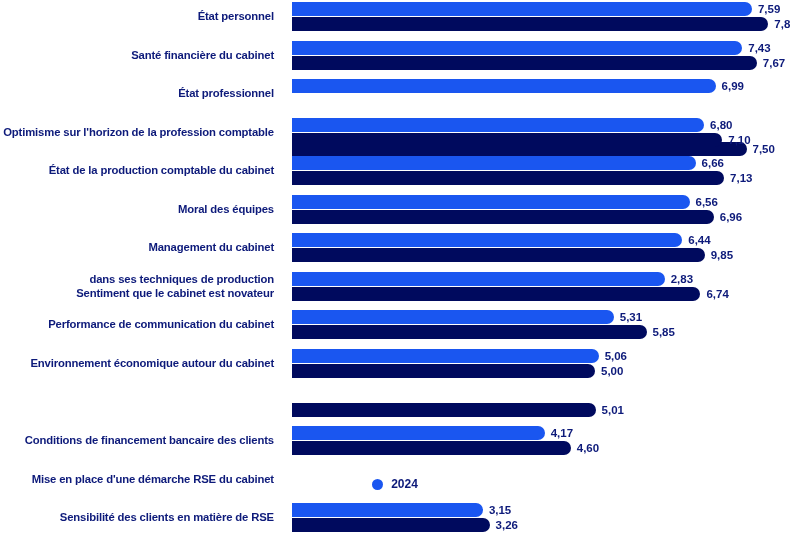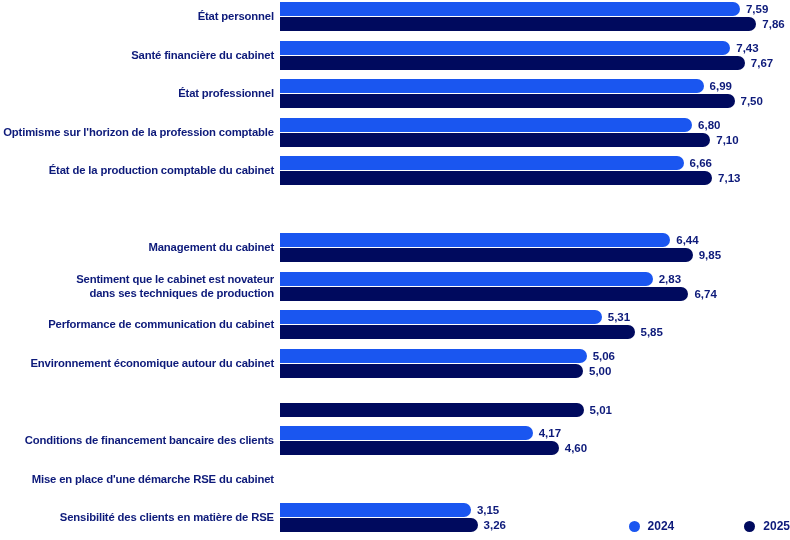--- a/index.html
+++ b/index.html
@@ -53,21 +53,21 @@
   .row-label span { display: block; }
   .bars {
     position: absolute;
     left: 276px;
     top: 0;
     height: 32px;
     width: 514px;
   }
   .bar-wrap {
     position: absolute;
-    left: 4px;
+    left: 16px;
     height: 14px;
   }
   .bar-wrap.upper { top: 2px; }
   .bar-wrap.lower { top: 17px; }
   .bar {
     height: 14px;
     border-radius: 0 7px 7px 0;
   }
   .bar.y2024 { background: #1a56f0; }
   .bar.y2025 { background: #000a5e; }
@@ -83,22 +83,23 @@
     white-space: nowrap;
   }
   .legend {
     position: absolute;
     left: 0;
     top: 512px;
     width: 790px;
     height: 28px;
     display: flex;
     align-items: center;
-    justify-content: flex-end;
+    justify-content: center;
     gap: 70px;
+    flex-direction: column;
   }
   .legend-item {
     display: flex;
     align-items: center;
     gap: 8px;
   }
   .legend-dot {
     width: 11px;
     height: 11px;
     border-radius: 50%;
@@ -150,21 +151,21 @@
       </div>
       <div class="row" style="top: 77.1px;">
         <div class="row-label">
           <span>État professionnel</span>
         </div>
         <div class="bars">
           <div class="bar-wrap upper" style="width: 423.594px;">
             <div class="bar y2024" style="width: 100%;"></div>
             <div class="bar-value">6,99</div>
           </div>
-          <div class="bar-wrap lower" style="width: 454.5px;">
+          <div class="bar-wrap lower" style="width: 454.5px; margin-top: 48px;">
             <div class="bar y2025" style="width: 100%;"></div>
             <div class="bar-value">7,50</div>
           </div>
         </div>
       </div>
       <div class="row" style="top: 115.65px;">
         <div class="row-label">
           <span>Optimisme sur l'horizon de la profession comptable</span>
         </div>
         <div class="bars">
@@ -186,39 +187,54 @@
           <div class="bar-wrap upper" style="width: 403.596px;">
             <div class="bar y2024" style="width: 100%;"></div>
             <div class="bar-value">6,66</div>
           </div>
           <div class="bar-wrap lower" style="width: 432.078px;">
             <div class="bar y2025" style="width: 100%;"></div>
             <div class="bar-value">7,13</div>
           </div>
         </div>
       </div>
+      <div class="row" style="top: 192.75px;">
+        <div class="row-label">
+          <span>Moral des équipes</span>
+        </div>
+        <div class="bars">
+          <div class="bar-wrap upper" style="width: 397.536px;">
+            <div class="bar y2024" style="width: 100%;"></div>
+            <div class="bar-value">6,56</div>
+          </div>
+          <div class="bar-wrap lower" style="width: 421.776px;">
+            <div class="bar y2025" style="width: 100%;"></div>
+            <div class="bar-value">6,96</div>
+          </div>
+        </div>
+      </div>
       <div class="row" style="top: 231.3px;">
         <div class="row-label">
           <span>Management du cabinet</span>
         </div>
         <div class="bars">
           <div class="bar-wrap upper" style="width: 390.264px;">
             <div class="bar y2024" style="width: 100%;"></div>
             <div class="bar-value">6,44</div>
           </div>
           <div class="bar-wrap lower" style="width: 412.686px;">
             <div class="bar y2025" style="width: 100%;"></div>
             <div class="bar-value">9,85</div>
           </div>
         </div>
       </div>
       <div class="row" style="top: 269.85px;">
         <div class="row-label">
+          <span>dans ses techniques de production</span>
           <span>Sentiment que le cabinet est novateur</span>
-          <span>dans ses techniques de production</span>
         </div>
         <div class="bars">
           <div class="bar-wrap upper" style="width: 372.69px;">
             <div class="bar y2024" style="width: 100%;"></div>
             <div class="bar-value">2,83</div>
           </div>
           <div class="bar-wrap lower" style="width: 408.444px;">
             <div class="bar y2025" style="width: 100%;"></div>
             <div class="bar-value">6,74</div>
           </div>

